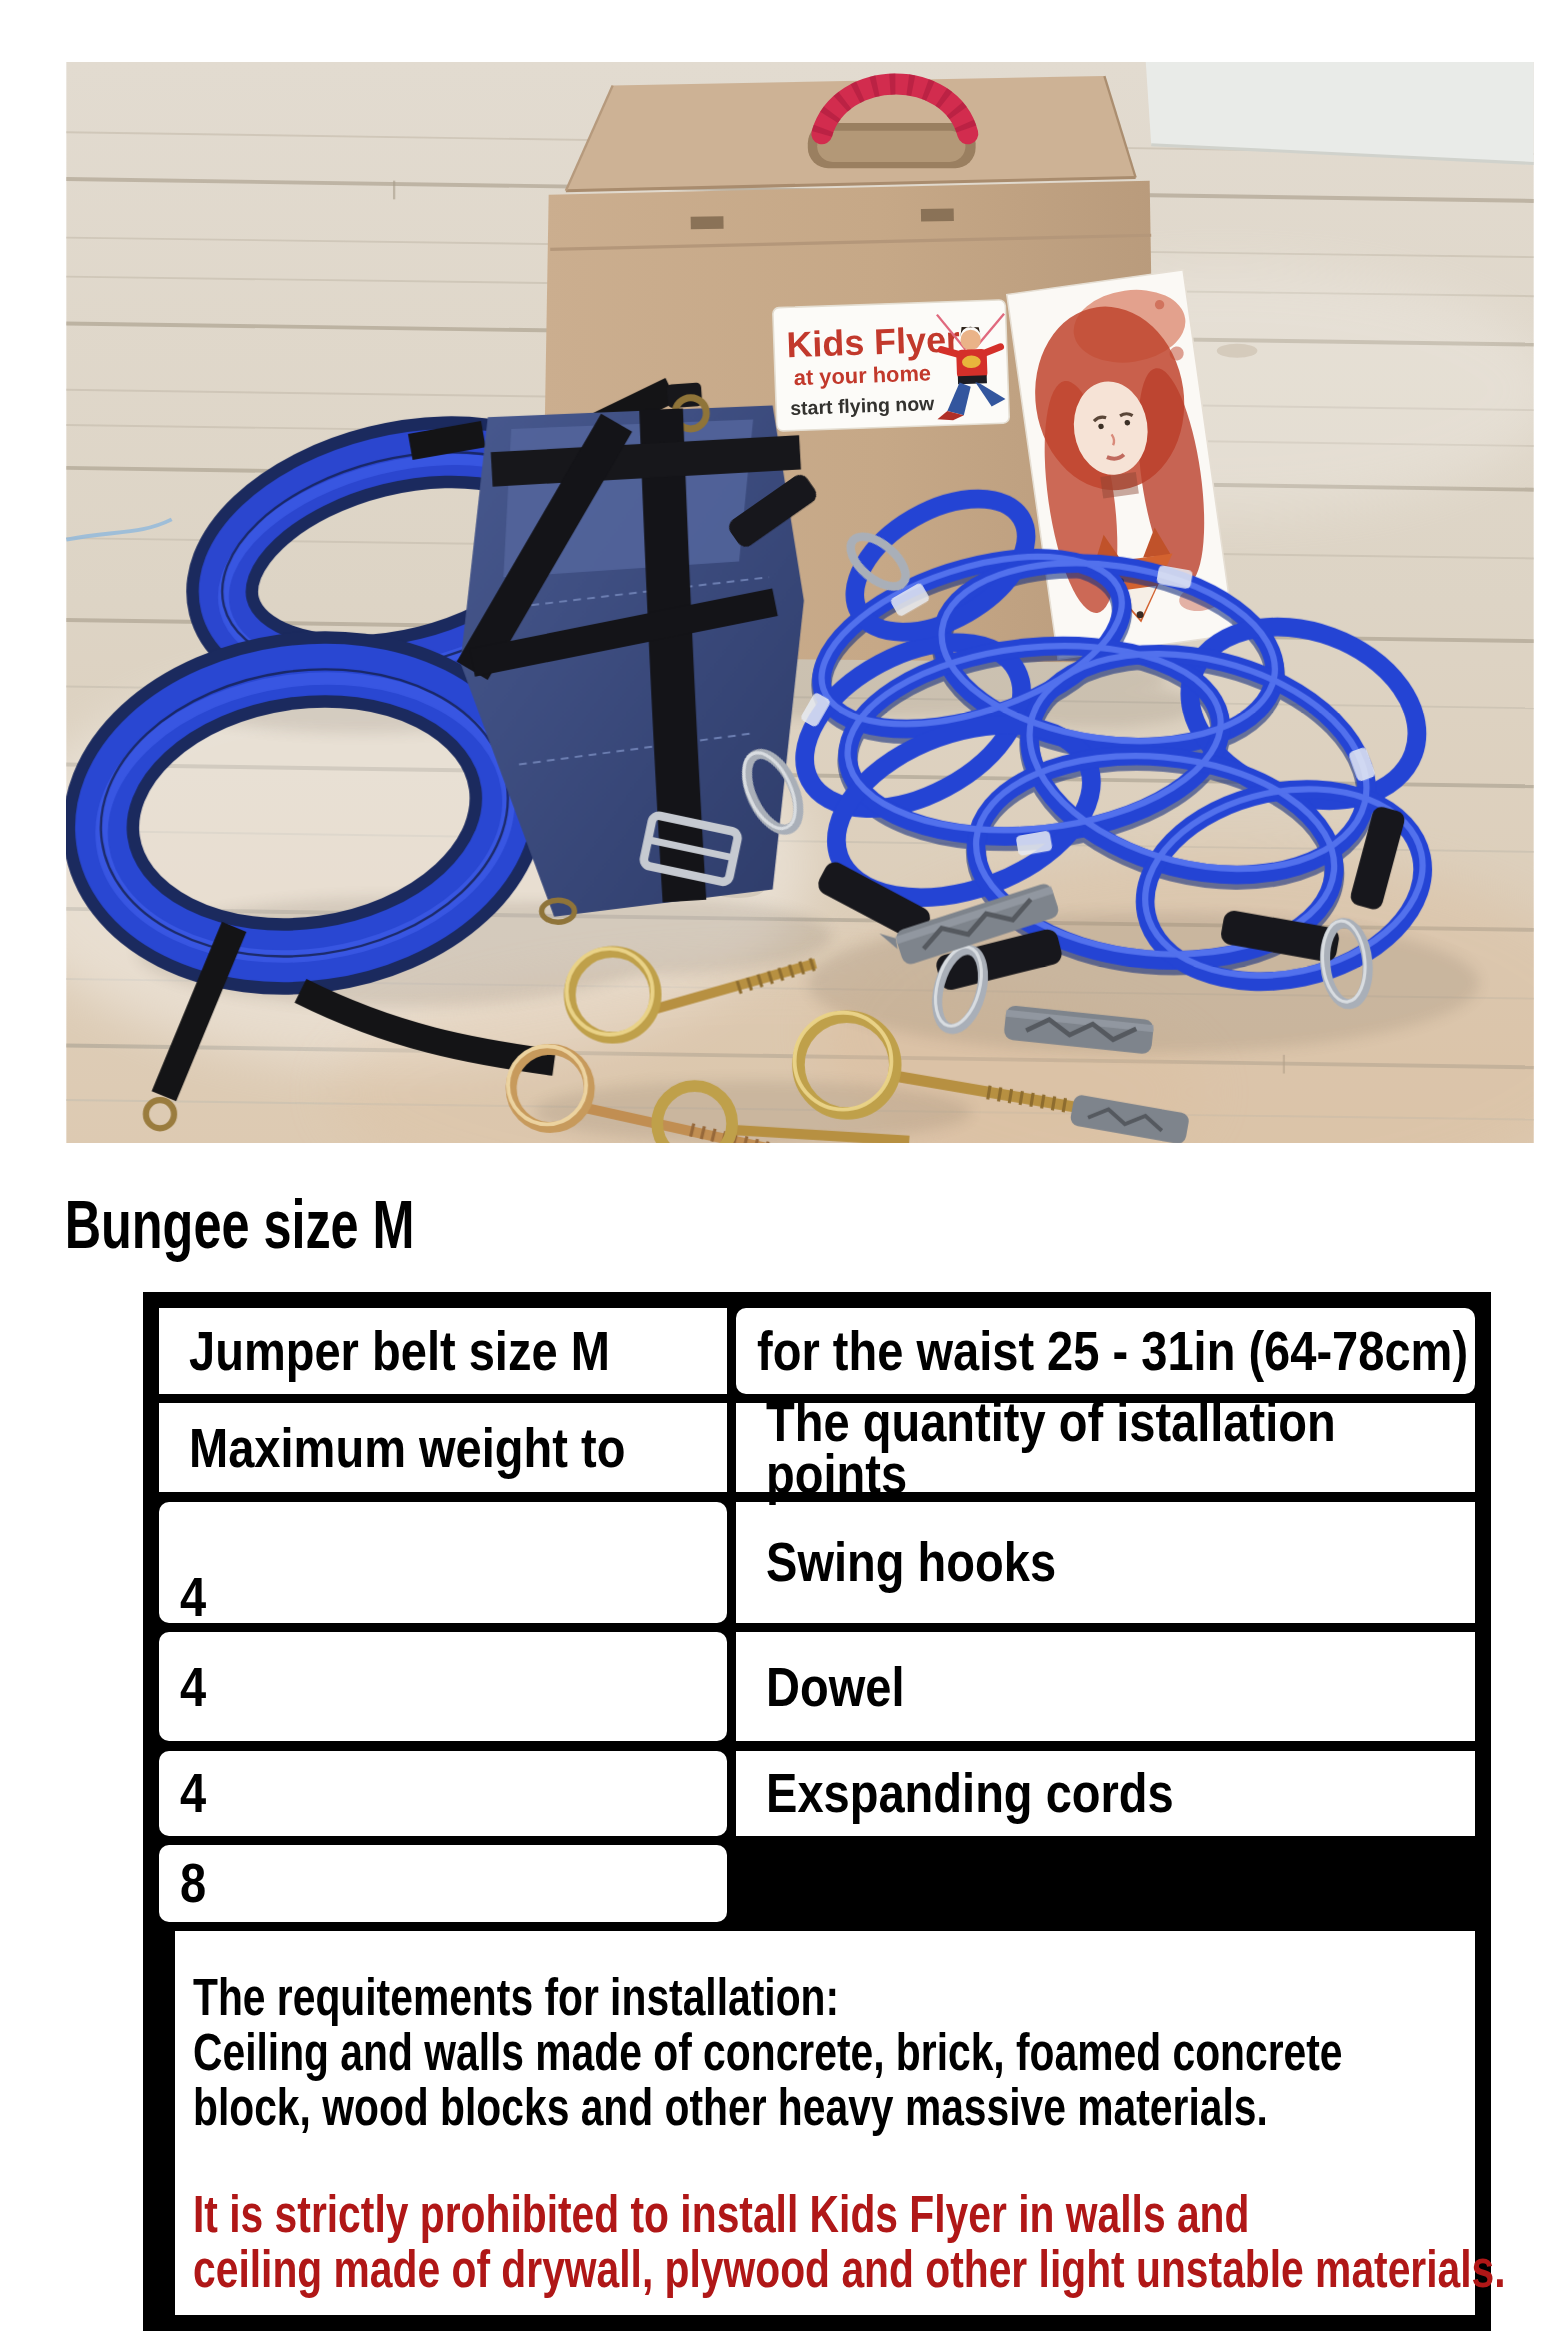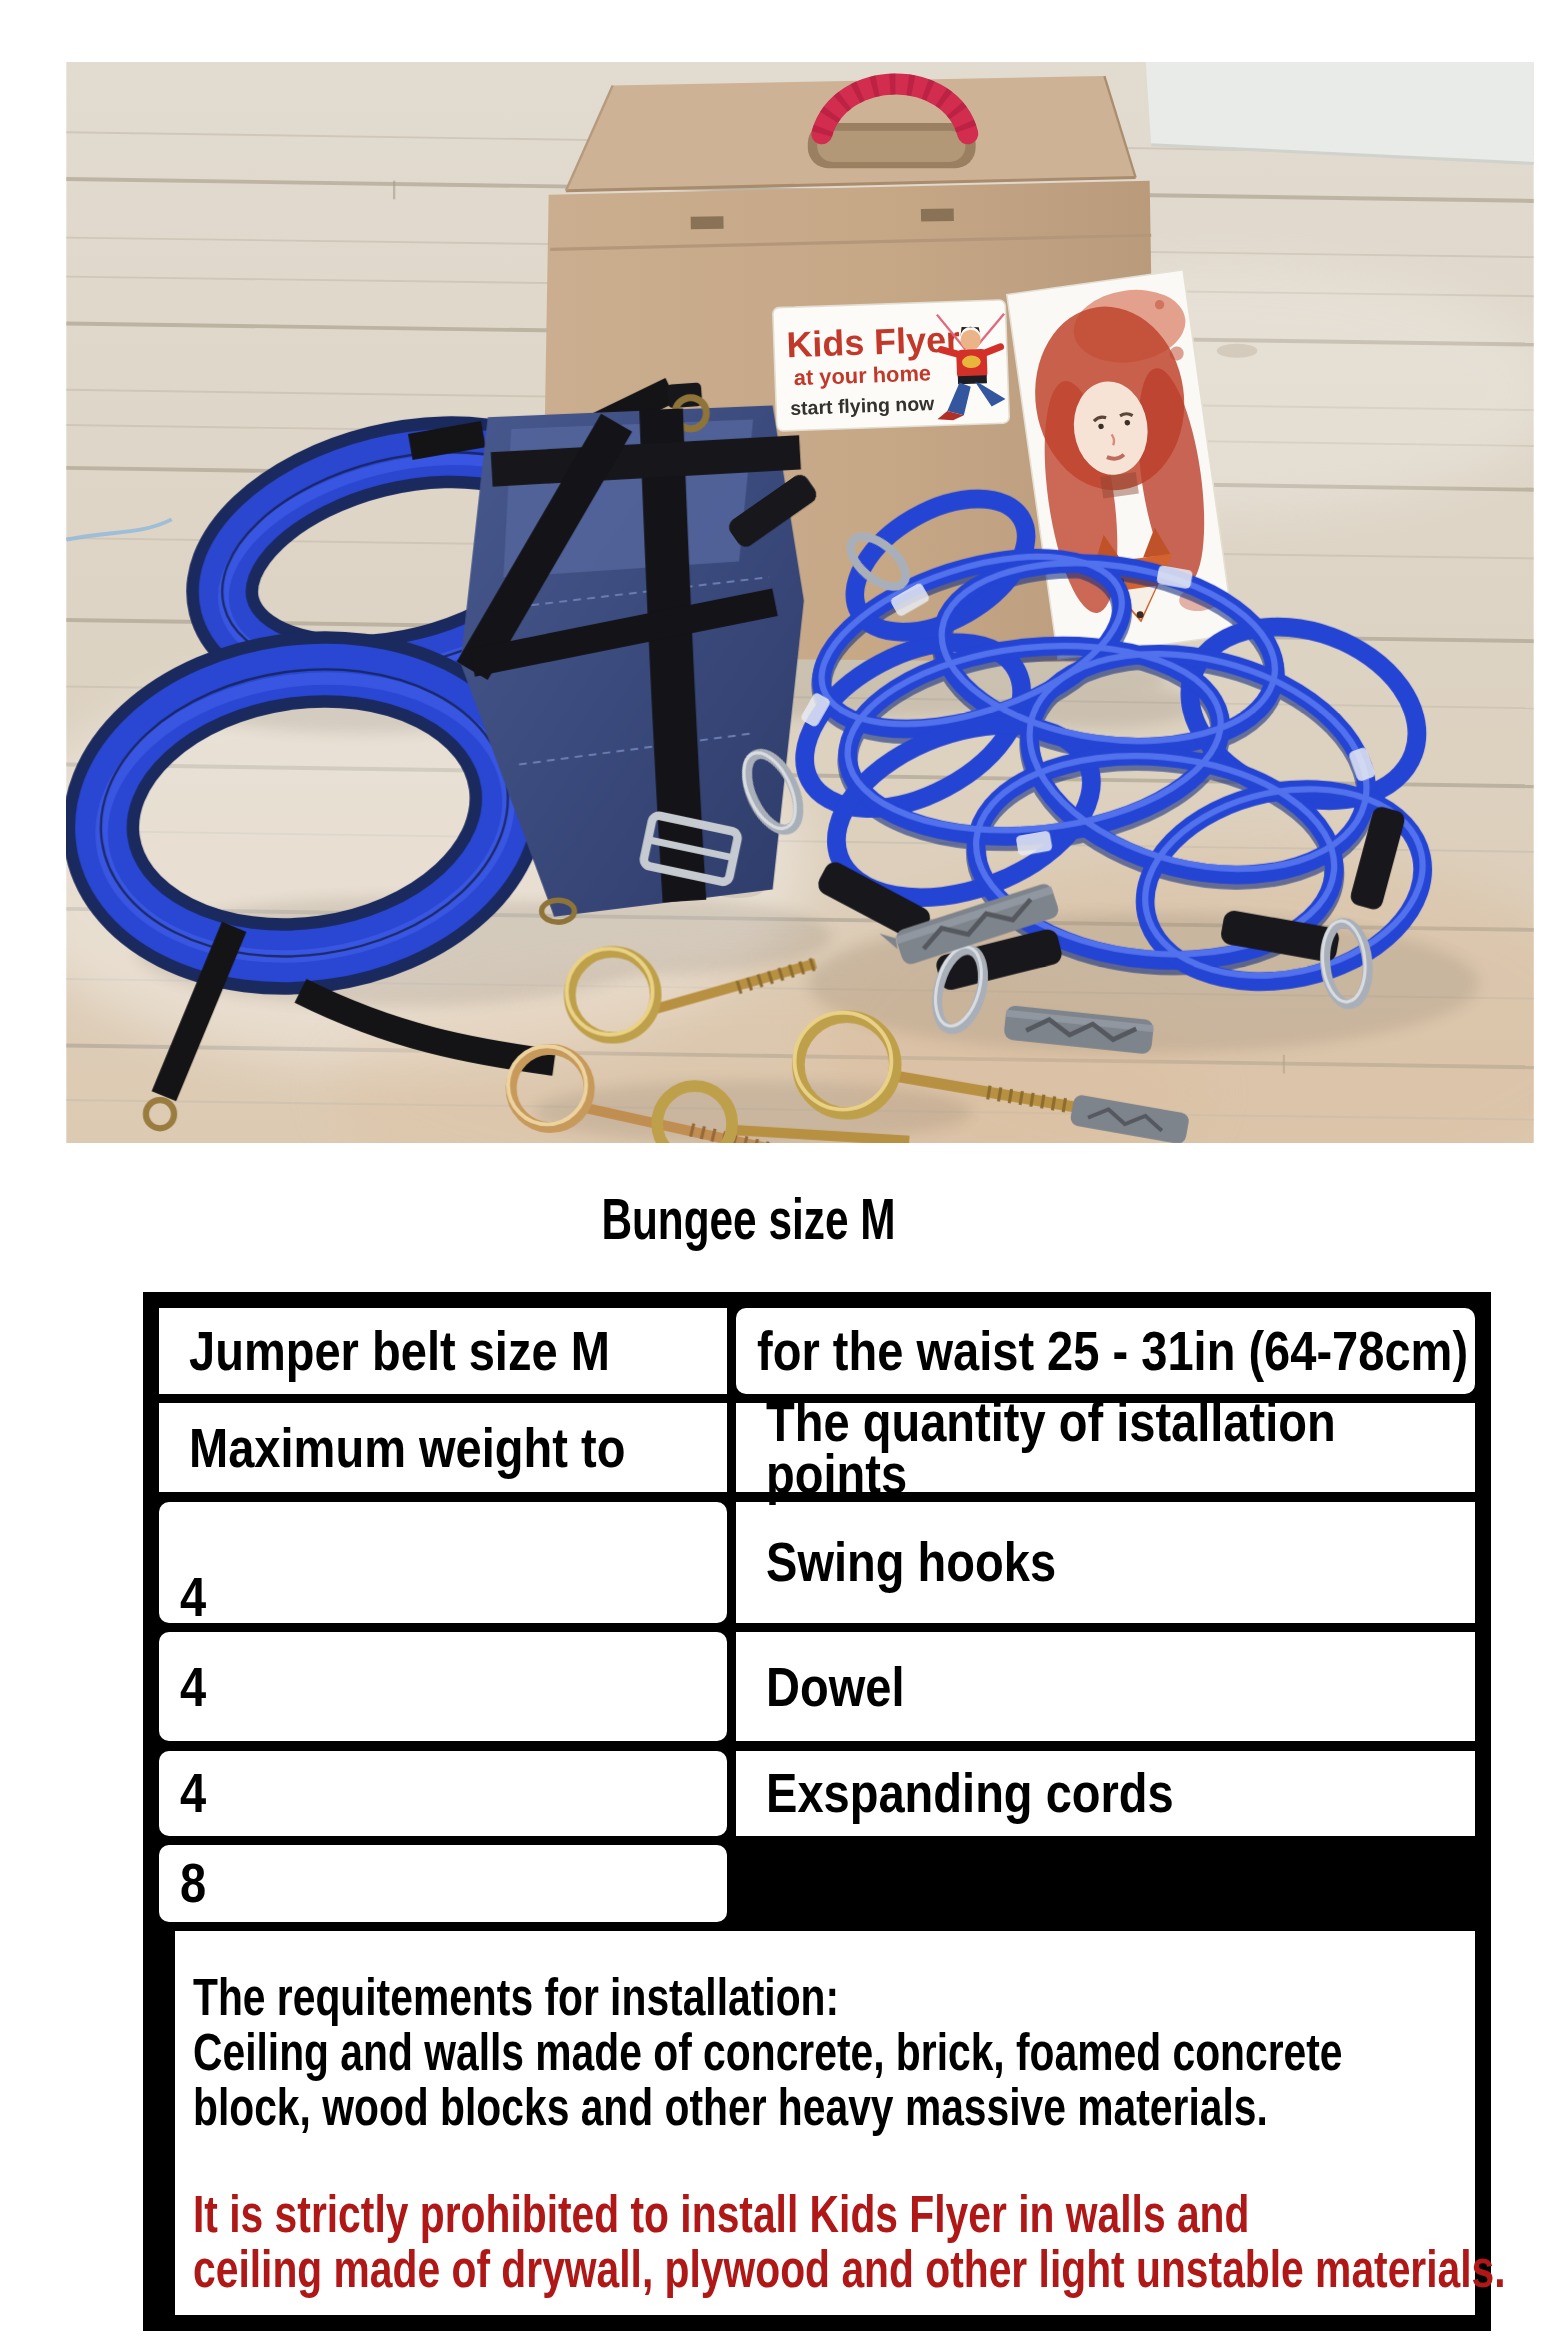--- a/index.html
+++ b/index.html
@@ -5,22 +5,22 @@
   html,body{margin:0;padding:0;}
   body{
     width:1562px;height:2342px;position:relative;background:#ffffff;
     font-family:"Liberation Sans",sans-serif;color:#000;
     --warning-color:#b01717;--brand-red:#c2392c;
   }
   
   .photo{position:absolute;left:66px;top:62px;width:1468px;height:1081px;overflow:hidden;}
   .photo svg{display:block;width:100%;height:100%;}
   
-  .page-title{position:absolute;left:0;top:1190px;width:1496px;text-align:center;
-    font-size:58px;font-weight:bold;line-height:1;}
+  .page-title{position:absolute;left:0;top:1190px;width:1496px;
+    font-size:69px;font-weight:bold;line-height:1;}
   .page-title span{display:inline-block;transform:scaleX(0.73);transform-origin:center;white-space:nowrap;}
   
   .spec{position:absolute;left:143px;top:1292px;background:#000;
     display:grid;grid-template-columns:568px 739px;
     grid-template-rows:86px 89px 121px 109px 85px 77px 384px;
     gap:9.4px;padding:16px;}
   .cell{background:#fff;display:flex;align-items:center;overflow:visible;}
   .cell.label{padding-left:30px;}
   .cell.value{padding-left:21px;border-radius:10px;}
   .cell.two-line{flex-direction:column;align-items:flex-start;justify-content:center;}

